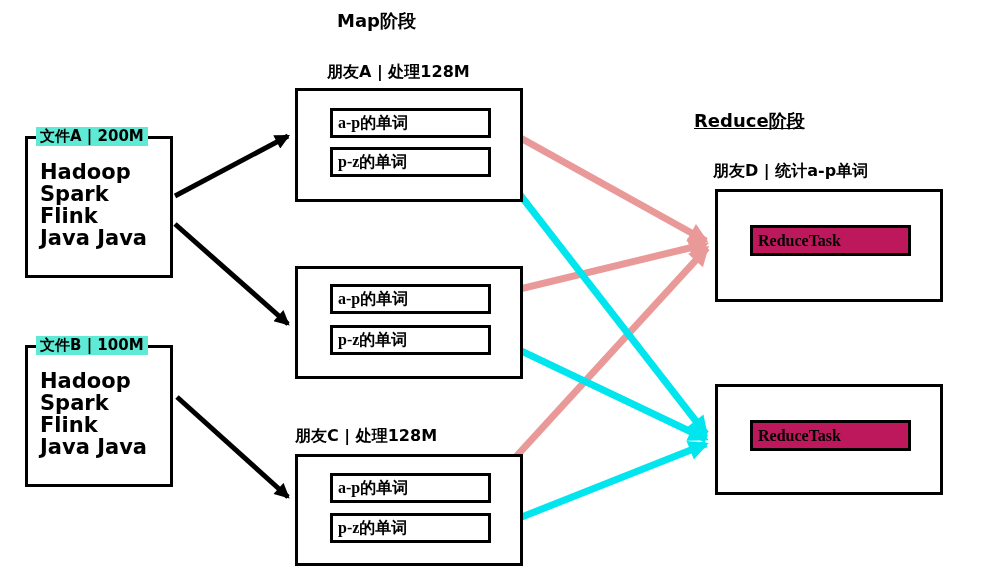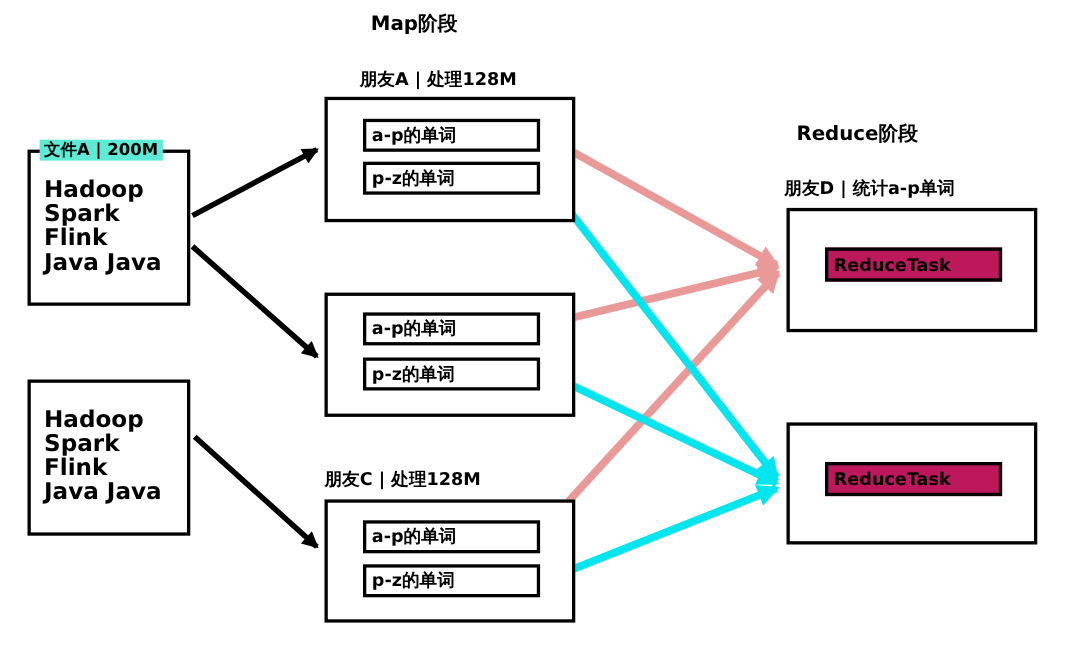--- a/index.html
+++ b/index.html
@@ -60,20 +60,21 @@
     font-size: 21px;
     font-weight: bold;
     line-height: 22px;
   }
   .outer-box {
     position: absolute;
     width: 228px;
     border: 3px solid #000000;
     background: #ffffff;
     box-sizing: border-box;
+    font-family: Liberation Serif, serif;
   }
   .partition-box {
     position: absolute;
     left: 32px;
     width: 161px;
     height: 30px;
     border: 3px solid #000000;
     background: #ffffff;
     box-sizing: border-box;
     font-size: 16px;
@@ -122,32 +123,33 @@
     <line x1="490" y1="121" x2="706" y2="241" stroke-width="7" marker-end="url(#mk-pink)" stroke="#ea9999"></line>
     <line x1="491" y1="296" x2="706" y2="244" stroke-width="7" marker-end="url(#mk-pink)" stroke="#ea9999"></line>
     <line x1="490" y1="485" x2="707" y2="248" stroke-width="7" marker-end="url(#mk-pink)" stroke="#ea9999"></line>
 
     <line x1="493" y1="160" x2="706" y2="434" stroke-width="7" marker-end="url(#mk-cyan)" stroke="#00e5ee"></line>
     <line x1="494" y1="338" x2="706" y2="439" stroke-width="7" marker-end="url(#mk-cyan)" stroke="#00e5ee"></line>
     <line x1="494" y1="528" x2="706" y2="444" stroke-width="7" marker-end="url(#mk-cyan)" stroke="#00e5ee"></line>
   </svg>
 
   <div class="phase-title" style="left:337px; top:9px;">Map阶段</div>
-  <div class="phase-title" style="left:724px; top:109px;">Reduce阶段</div>
+  <div class="phase-title" style="left:694px; top:109px;text-decoration:underline;">Reduce阶段</div>
 
   <div class="file-box" style="left:25px; top:136px;">
     <div class="file-label">文件A | 200M</div>
     <div class="file-content">
       <div>Hadoop</div>
       <div>Spark Flink</div>
       <div>Java Java</div>
     </div>
   </div>
 
   <div class="file-box" style="left:25px; top:345px;">
+    <div class="file-label">文件B | 100M</div>
     <div class="file-content">
       <div>Hadoop</div>
       <div>Spark Flink</div>
       <div>Java Java</div>
     </div>
   </div>
 
   <div class="group-label" style="left:295px; top:62px;margin-left:32px;">朋友A | 处理128M</div>
   <div class="outer-box" style="left:295px; top:88px; height:114px;">
     <div class="partition-box" style="top:17px;">a-p的单词</div>

